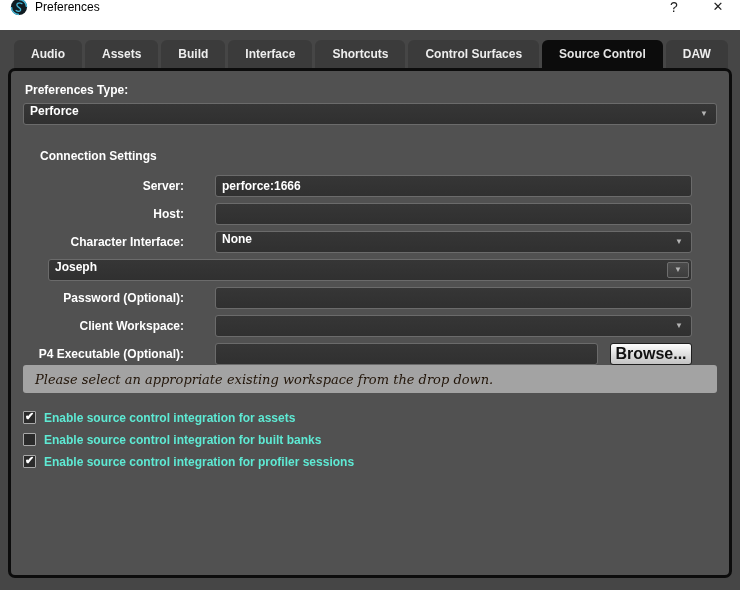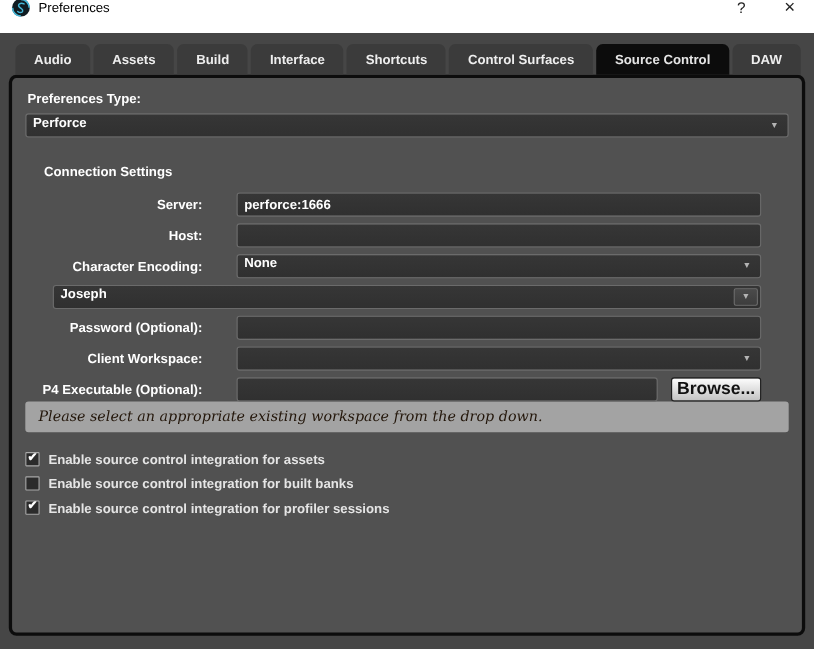--- a/index.html
+++ b/index.html
@@ -95,21 +95,21 @@
 
   .checks { margin-top:16px; display:flex; flex-direction:column; gap:5px; }
   .check-row { display:flex; align-items:center; height:17px; }
   .checkbox {
     width:13px; height:13px; background:#2b2b2b;
     border:1px solid #a9a9a9; border-radius:1px;
     display:inline-flex; align-items:center; justify-content:center;
     margin-right:8px; flex:0 0 13px;
   }
   .checkmark { color:#ffffff; font-size:11px; font-weight:bold; line-height:1; margin-top:-2px; }
-  .check-label { color:#e5e5e5; font-size:12px; font-weight:bold; }
+  .check-label { color:#5eead4; font-size:12px; font-weight:bold; }
 </style>
 </head>
 <body>
 
 <div class="window">
 
   <div class="titlebar">
     <span class="logo">
       <svg viewBox="0 0 20 20" width="18" height="18">
         <circle cx="10" cy="10" r="9" fill="#101c22"></circle>
@@ -156,21 +156,21 @@
       </div>
 
       <div class="row">
         <label class="flabel">Host:</label>
         <div class="fwrap">
           <input class="tfield" value="" style="">
         </div>
       </div>
 
       <div class="row">
-        <label class="flabel">Character Encoding:</label>
+        <label class="flabel">Character Interface:</label>
         <div class="fwrap">
           <div class="tfield select">
             <span class="sel-val">None</span>
             <span class="arrow">▼</span>
           </div>
         </div>
       </div>
 
       <div class="row">
         <div class="fwrap">

